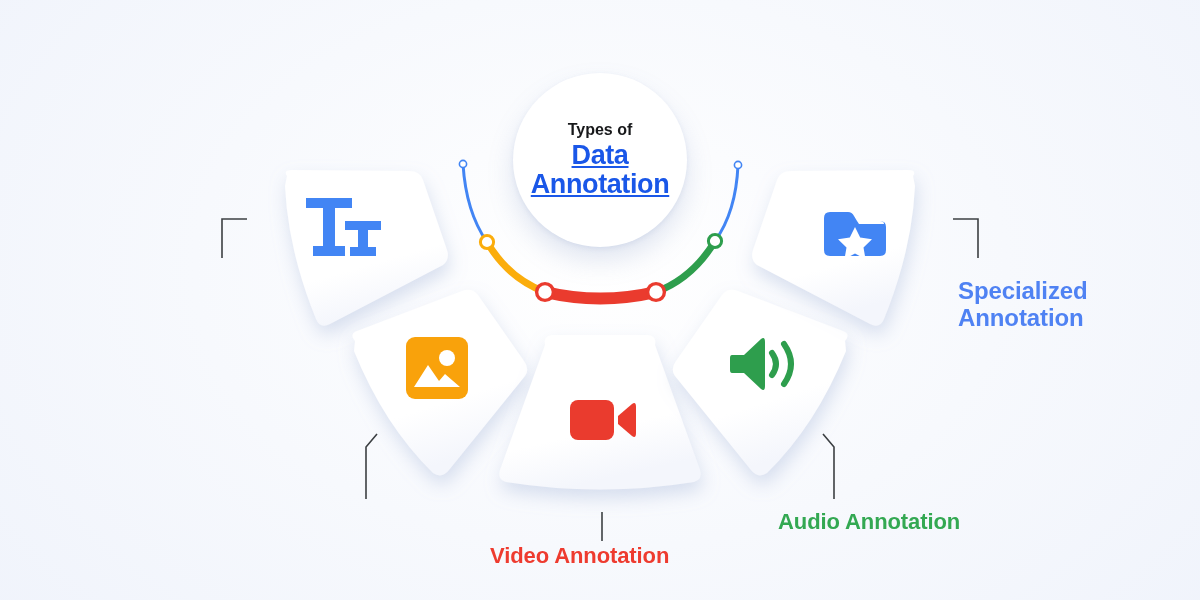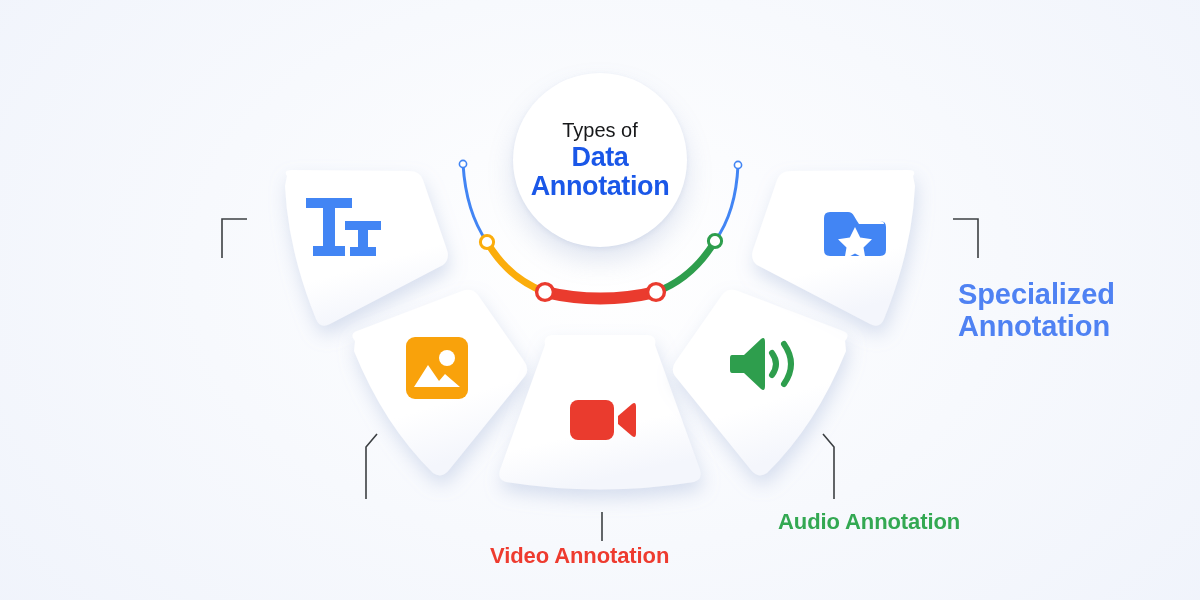--- a/index.html
+++ b/index.html
@@ -37,21 +37,21 @@
     height: 600px;
   }
   .label {
     position: absolute;
     font-weight: bold;
     letter-spacing: -0.1px;
     line-height: 1.12;
     white-space: pre-line;
   }
   #label-text       { left: 84px;  top: 274px; font-size: 22px; }
-  #label-specialized{ left: 958px; top: 278px; font-size: 29px; }
+  #label-specialized{ left: 958px; top: 278px; font-size: 24px; }
   #label-image      { left: 228px; top: 510px; font-size: 22px; }
   #label-video      { left: 490px; top: 544px; font-size: 22px; }
   #label-audio      { left: 778px; top: 510px; font-size: 22px; }
 
   #center-badge {
     position: absolute;
     left: 513px;
     top: 73px;
     width: 174px;
     height: 174px;
@@ -59,32 +59,33 @@
     background: #ffffff;
     box-shadow: 0 14px 26px rgba(120,140,190,0.22), 0 2px 5px rgba(120,140,190,0.14);
     display: flex;
     flex-direction: column;
     align-items: center;
     justify-content: center;
     text-align: center;
     z-index: 6;
   }
   #center-line-1 {
-    font-size: 20px;
-    font-weight: normal;
+    font-size: 16px;
+    font-weight: bold;
     color: #17181a;
     line-height: 1.1;
     margin-bottom: 2px;
   }
   #center-line-2 {
     font-size: 27px;
     font-weight: bold;
     line-height: 1.07;
     white-space: pre-line;
     letter-spacing: -0.4px;
+    text-decoration: underline;
   }
   .card-icon {
     position: absolute;
     z-index: 4;
   }
 </style>
 </head>
 <body>
 
 <div id="infographic">

